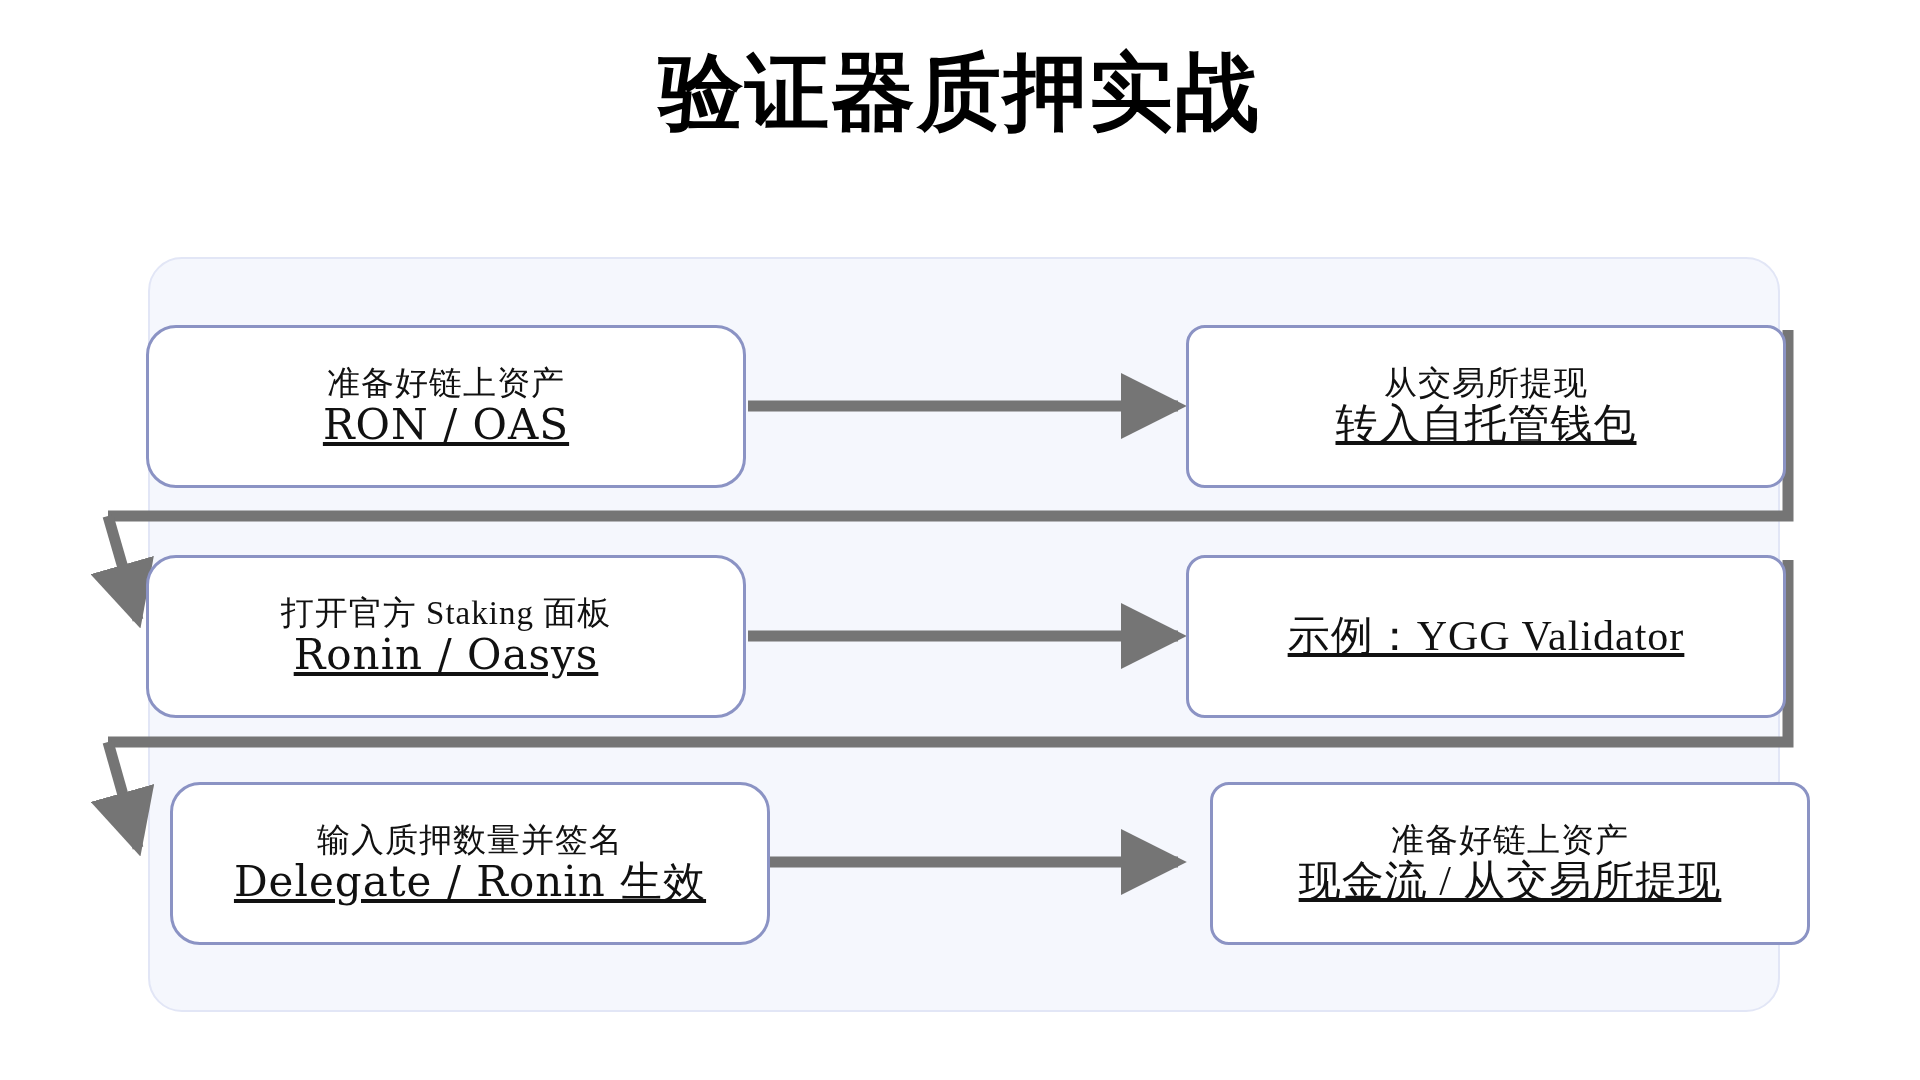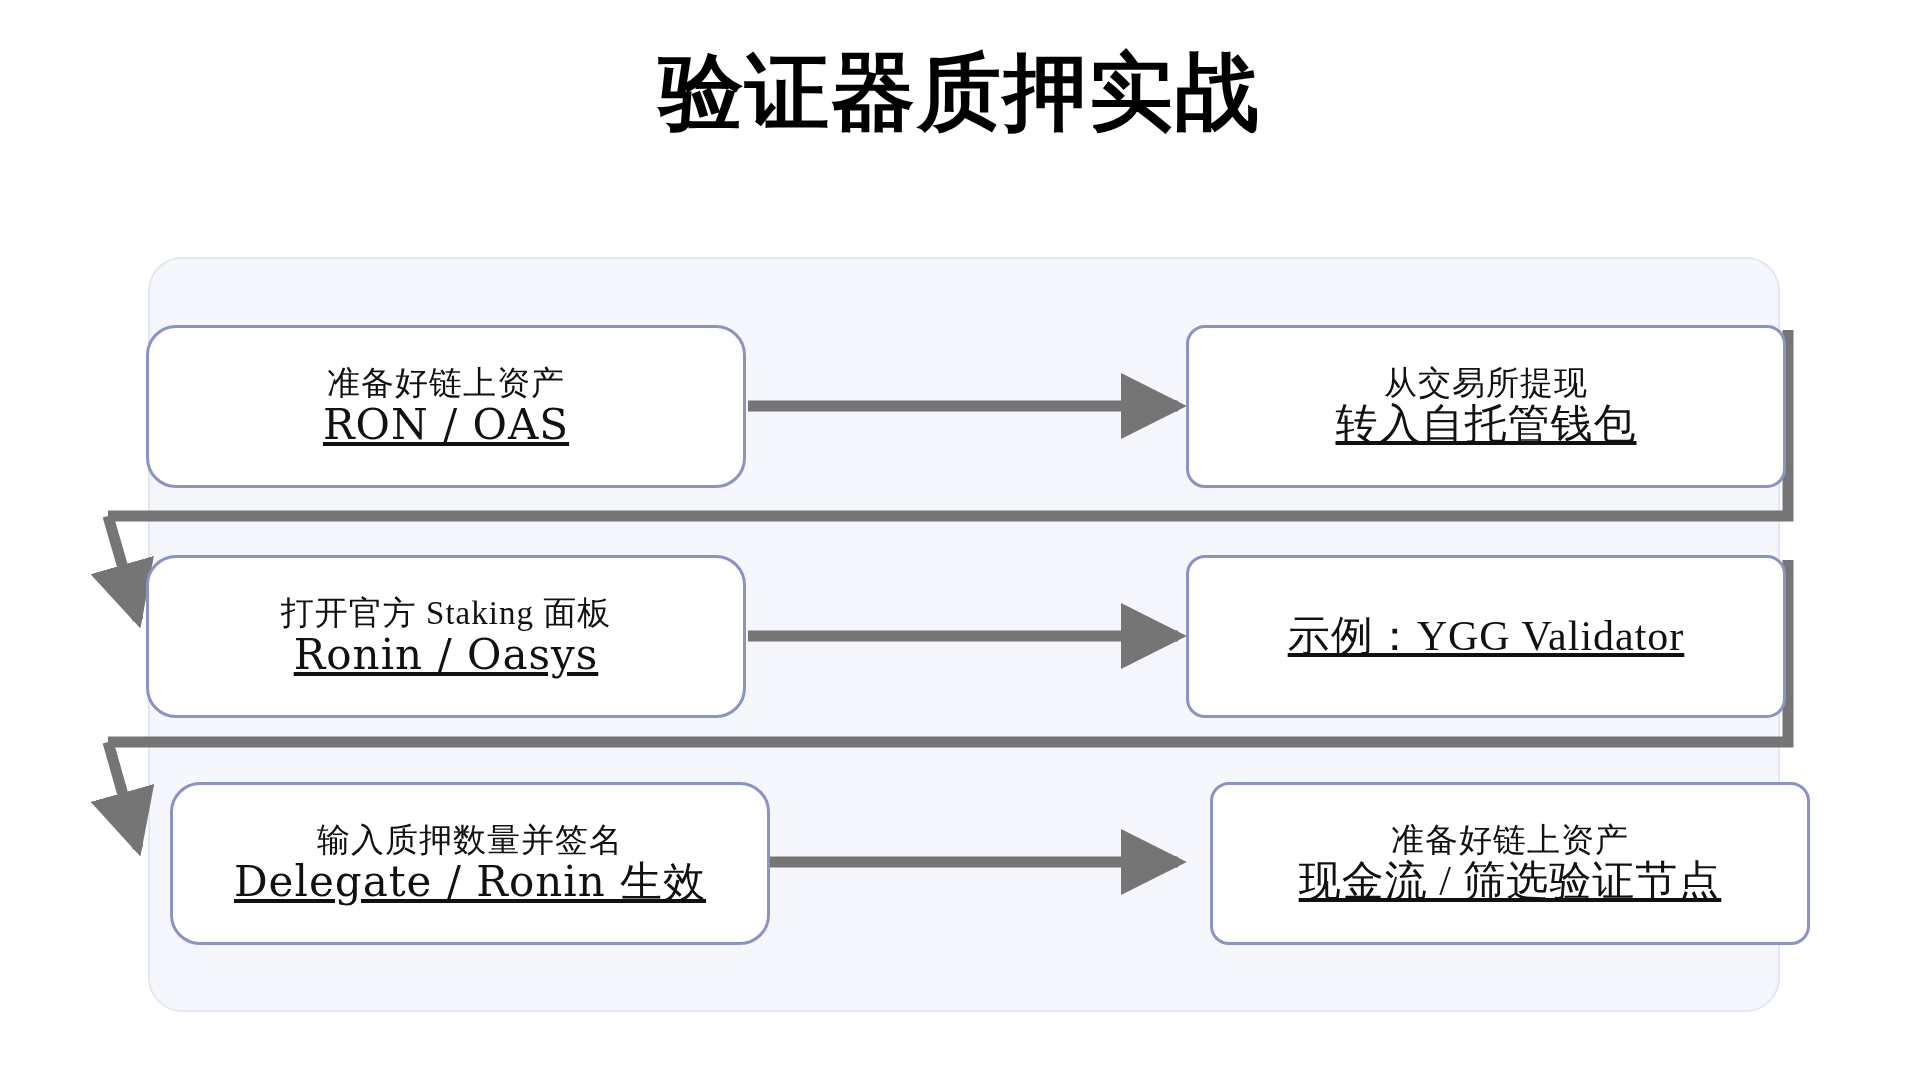--- a/index.html
+++ b/index.html
@@ -162,14 +162,14 @@
   <div class="step-line2">示例：YGG Validator</div>
 </div>
 
 <div class="step-box col-left row-3">
   <div class="step-line1">输入质押数量并签名</div>
   <div class="step-line2 mono-ish">Delegate / Ronin 生效</div>
 </div>
 
 <div class="step-box col-right row-3">
   <div class="step-line1">准备好链上资产</div>
-  <div class="step-line2">现金流 / 筛选验证节点</div>
+  <div class="step-line2">现金流 / 从交易所提现</div>
 </div>
 
 </body></html>

